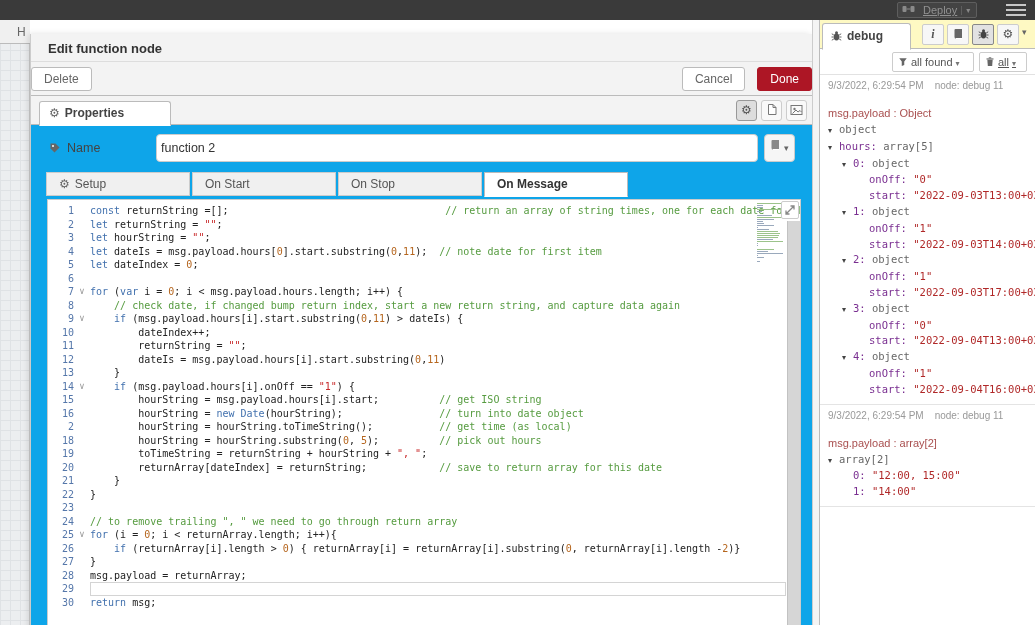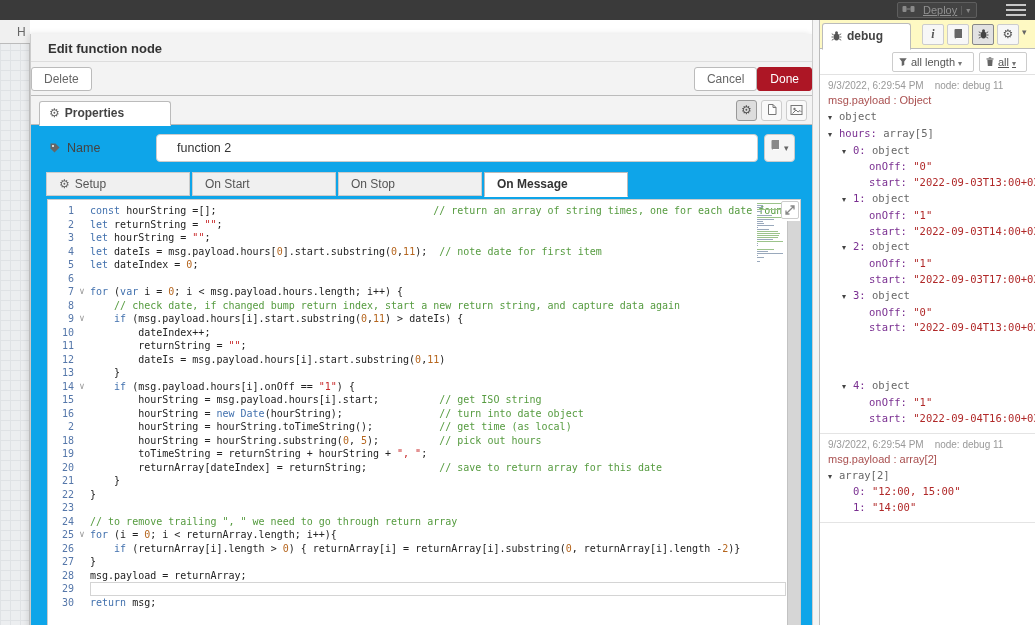--- a/index.html
+++ b/index.html
@@ -31,40 +31,40 @@
   #tray { position:absolute; left:30px; top:34px; width:782px; height:605px;
     background:#0ea5e9; border-left:1px solid #ccc; box-shadow:-2px 0 6px rgba(0,0,0,.12); }
   #tray-titlebar { position:absolute; left:0; top:0; width:100%; height:28px;
     background:#f3f3f3; border-bottom:1px solid #ddd;
     font-size:13px; font-weight:bold; color:#333; padding:7px 0 0 17px; }
   #tray-toolbar { position:absolute; left:0; top:28px; width:100%; height:34px;
     background:#f3f3f3; border-bottom:1px solid #bbb; padding:5px 0; display:flex; }
   .btn { height:24px; padding:0 12px; font-size:12px; border:1px solid #bbb; border-radius:3px;
     background:#fff; color:#666; line-height:22px; cursor:pointer; }
   #cancel-btn { margin-left:auto; }
-  #done-btn { background:#AD1625; border-color:#AD1625; color:#fff; }
+  #done-btn { margin-left:12px; background:#AD1625; border-color:#AD1625; color:#fff; }
 
   #tray-tabs { position:absolute; left:0; top:62px; width:100%; height:29px;
     background:#f3f3f3; border-bottom:1px solid #bbb; }
   #properties-tab { position:absolute; left:8px; top:5px; width:132px; height:25px; z-index:2;
     background:#fff; border:1px solid #bbb; border-bottom:1px solid #fff; border-radius:3px 3px 0 0;
     font-size:12px; font-weight:bold; color:#444; line-height:23px; padding-left:9px; cursor:pointer; }
   #properties-tab .gear { font-weight:normal; color:#666; margin-right:5px; }
   .mini-btn { position:absolute; top:4px; width:21px; height:21px; border:1px solid #ccc;
     border-radius:3px; background:#f9f9f9; text-align:center; line-height:19px; cursor:pointer; }
   #node-settings-btn { left:705px; background:#ddd; border-color:#999; font-size:12px; color:#555; }
   #node-description-btn { left:730px; }
   #node-appearance-btn { left:755px; }
 
   
   #name-row { position:absolute; left:0; top:100px; width:100%; height:30px; }
   #name-label { position:absolute; left:18px; top:7px; font-size:12.5px; color:#444; }
   #name-label svg { vertical-align:-2px; margin-right:6px; }
   #name-input { position:absolute; left:125px; top:0; width:602px; height:28px;
-    border:1px solid #ccc; border-radius:4px; padding:0 20px; font-size:12.5px; color:#333;
+    border:1px solid #ccc; border-radius:4px; padding:0 4px; font-size:12.5px; color:#333;
     font-family:"Liberation Sans",sans-serif; }
   #name-library-btn { position:absolute; left:733px; top:0; width:31px; height:28px;
     border:1px solid #ccc; border-radius:4px; background:#f6f6f6; text-align:center;
     line-height:26px; font-size:9px; color:#666; cursor:pointer; }
 
   
   #func-tabs { position:absolute; left:15px; top:138px; height:25px; display:flex; }
   .ftab { width:144px; height:24px; background:#f0f0f0; border:1px solid #ccc; margin-right:2px;
     font-size:12px; color:#555; line-height:22px; padding-left:12px; cursor:pointer; }
   .ftab .gear { color:#666; margin-right:5px; }
@@ -118,21 +118,21 @@
     background:#fff; font-size:11px; color:#555; line-height:18px; padding:0 5px; cursor:pointer; }
   #filter-nodes-btn { left:72px; width:82px; }
   #clear-btn { left:159px; width:48px;text-decoration:underline; }
   .filter-btn svg { vertical-align:-1px; margin-right:3px; }
   .filter-btn .caret { font-size:8px; color:#777; margin-left:3px; }
 
   #debug-messages { position:absolute; left:0; top:55px; width:100%; bottom:0; overflow:hidden; }
   .msg { padding:5px 0 6px 8px; border-bottom:1px solid #e4e4e4; }
   .msg-head { font-size:10px; color:#999; }
   .msg-head .msg-node { margin-left:11px; }
-  .msg-meta { font-size:11px; color:#a94f4f; margin-top:3px; }
+  .msg-meta { font-size:11px; color:#a94f4f; margin-top:16px; }
   .msg-tree { margin-top:3px; font-family:"DejaVu Sans Mono",monospace; font-size:10.5px;
     line-height:15.8px; }
   .tree-row { white-space:pre; cursor:pointer; }
   .tcaret { display:inline-block; width:11px; color:#444; font-size:8px;
     font-family:"Liberation Sans",sans-serif; }
   .tspace { display:inline-block; width:11px; }
   .tkey { color:#792e90; }
   .ttype { color:#666; }
   .tval { color:#b02828; }
 </style>
@@ -215,21 +215,21 @@
     <div class="ftab">
       <span class="gear">⚙</span><span>Setup</span>
     </div>
     <div class="ftab"><span>On Start</span></div>
     <div class="ftab"><span>On Stop</span></div>
     <div class="ftab active"><span>On Message</span></div>
   </div>
 
   <div id="editor">
     <div id="code-lines">
-        <div class="ed-row"><span class="ed-num">1</span><span class="ed-fold"></span><span class="ed-code"><span class="tk-k">const</span><span class="tk-p"> hourString =[];</span><span class="tk-p">                                    </span><span class="tk-c">// return an array of string times, one for each date found</span></span></div>
+        <div class="ed-row"><span class="ed-num">1</span><span class="ed-fold"></span><span class="ed-code"><span class="tk-k">const</span><span class="tk-p"> returnString =[];</span><span class="tk-p">                                    </span><span class="tk-c">// return an array of string times, one for each date found</span></span></div>
         <div class="ed-row"><span class="ed-num">2</span><span class="ed-fold"></span><span class="ed-code"><span class="tk-k">let</span><span class="tk-p"> returnString = </span><span class="tk-s">""</span><span class="tk-p">;</span></span></div>
         <div class="ed-row"><span class="ed-num">3</span><span class="ed-fold"></span><span class="ed-code"><span class="tk-k">let</span><span class="tk-p"> hourString = </span><span class="tk-s">""</span><span class="tk-p">;</span></span></div>
         <div class="ed-row"><span class="ed-num">4</span><span class="ed-fold"></span><span class="ed-code"><span class="tk-k">let</span><span class="tk-p"> dateIs = msg.payload.hours[</span><span class="tk-d">0</span><span class="tk-p">].start.substring(</span><span class="tk-d">0</span><span class="tk-p">,</span><span class="tk-d">11</span><span class="tk-p">);</span><span class="tk-p">  </span><span class="tk-c">// note date for first item</span></span></div>
         <div class="ed-row"><span class="ed-num">5</span><span class="ed-fold"></span><span class="ed-code"><span class="tk-k">let</span><span class="tk-p"> dateIndex = </span><span class="tk-d">0</span><span class="tk-p">;</span></span></div>
         <div class="ed-row"><span class="ed-num">6</span><span class="ed-fold"></span><span class="ed-code"></span></div>
         <div class="ed-row"><span class="ed-num">7</span><span class="ed-fold">∨</span><span class="ed-code"><span class="tk-k">for</span><span class="tk-p"> (</span><span class="tk-k">var</span><span class="tk-p"> i = </span><span class="tk-d">0</span><span class="tk-p">; i &lt; msg.payload.hours.length; i++) {</span></span></div>
         <div class="ed-row"><span class="ed-num">8</span><span class="ed-fold"></span><span class="ed-code"><span class="tk-p">    </span><span class="tk-c">// check date, if changed bump return index, start a new return string, and capture data again</span></span></div>
         <div class="ed-row"><span class="ed-num">9</span><span class="ed-fold">∨</span><span class="ed-code"><span class="tk-p">    </span><span class="tk-k">if</span><span class="tk-p"> (msg.payload.hours[i].start.substring(</span><span class="tk-d">0</span><span class="tk-p">,</span><span class="tk-d">11</span><span class="tk-p">) &gt; dateIs) {</span></span></div>
         <div class="ed-row"><span class="ed-num">10</span><span class="ed-fold"></span><span class="ed-code"><span class="tk-p">        dateIndex++;</span></span></div>
         <div class="ed-row"><span class="ed-num">11</span><span class="ed-fold"></span><span class="ed-code"><span class="tk-p">        returnString = </span><span class="tk-s">""</span><span class="tk-p">;</span></span></div>
@@ -320,21 +320,21 @@
         </svg>
     </div>
     <div class="sb-tab-btn" id="tab-config-btn"><span>⚙</span></div>
     <span id="sidebar-tabs-caret">▾</span>
   </div>
 
   <div id="filter-row">
     <div class="filter-btn" id="filter-nodes-btn">
       <svg width="10" height="10" viewBox="0 0 12 12">
           <path d="M1.5 1.5 H10.5 L7.5 5.5 V9.5 L4.5 10.8 V5.5 Z" fill="#666"></path>
-        </svg><span>all length</span><span class="caret">▾</span>
+        </svg><span>all found</span><span class="caret">▾</span>
     </div>
     <div class="filter-btn" id="clear-btn">
       <svg width="10" height="11" viewBox="0 0 12 13">
           <path d="M2.8 4.5 H9.2 L8.6 12 H3.4 Z" fill="#666"></path>
           <rect x="1.8" y="2.8" width="8.4" height="1.3" fill="#666"></rect>
           <rect x="4.5" y="1.5" width="3" height="1.2" fill="#666"></rect>
         </svg><span>all</span><span class="caret">▾</span>
     </div>
   </div>
 
@@ -350,21 +350,21 @@
           <div class="tree-row" style="padding-left: 30px;"><span class="tspace"></span><span class="tkey">start: </span><span class="tval">"2022-09-03T13:00+03:00"</span></div>
           <div class="tree-row" style="padding-left: 14px;"><span class="tcaret">▾</span><span class="tkey">1: </span><span class="ttype">object</span></div>
           <div class="tree-row" style="padding-left: 30px;"><span class="tspace"></span><span class="tkey">onOff: </span><span class="tval">"1"</span></div>
           <div class="tree-row" style="padding-left: 30px;"><span class="tspace"></span><span class="tkey">start: </span><span class="tval">"2022-09-03T14:00+03:00"</span></div>
           <div class="tree-row" style="padding-left: 14px;"><span class="tcaret">▾</span><span class="tkey">2: </span><span class="ttype">object</span></div>
           <div class="tree-row" style="padding-left: 30px;"><span class="tspace"></span><span class="tkey">onOff: </span><span class="tval">"1"</span></div>
           <div class="tree-row" style="padding-left: 30px;"><span class="tspace"></span><span class="tkey">start: </span><span class="tval">"2022-09-03T17:00+03:00"</span></div>
           <div class="tree-row" style="padding-left: 14px;"><span class="tcaret">▾</span><span class="tkey">3: </span><span class="ttype">object</span></div>
           <div class="tree-row" style="padding-left: 30px;"><span class="tspace"></span><span class="tkey">onOff: </span><span class="tval">"0"</span></div>
           <div class="tree-row" style="padding-left: 30px;"><span class="tspace"></span><span class="tkey">start: </span><span class="tval">"2022-09-04T13:00+03:00"</span></div>
-          <div class="tree-row" style="padding-left: 14px; margin-top: 42px;"><span class="tcaret">▾</span><span class="tkey">4: </span><span class="ttype">object</span></div>
+          <div class="tree-row" style="padding-left: 14px;"><span class="tcaret">▾</span><span class="tkey">4: </span><span class="ttype">object</span></div>
           <div class="tree-row" style="padding-left: 30px;"><span class="tspace"></span><span class="tkey">onOff: </span><span class="tval">"1"</span></div>
           <div class="tree-row" style="padding-left: 30px;"><span class="tspace"></span><span class="tkey">start: </span><span class="tval">"2022-09-04T16:00+03:00"</span></div>
         </div>
       </div>
       <div class="msg">
         <div class="msg-head"><span class="msg-ts">9/3/2022, 6:29:54 PM</span><span class="msg-node">node: debug 11</span></div>
         <div class="msg-meta">msg.payload : array[2]</div>
         <div class="msg-tree">
           <div class="tree-row" style="padding-left: 0px;"><span class="tcaret">▾</span><span class="ttype">array[2]</span></div>
           <div class="tree-row" style="padding-left: 14px;"><span class="tspace"></span><span class="tkey">0: </span><span class="tval">"12:00, 15:00"</span></div>

